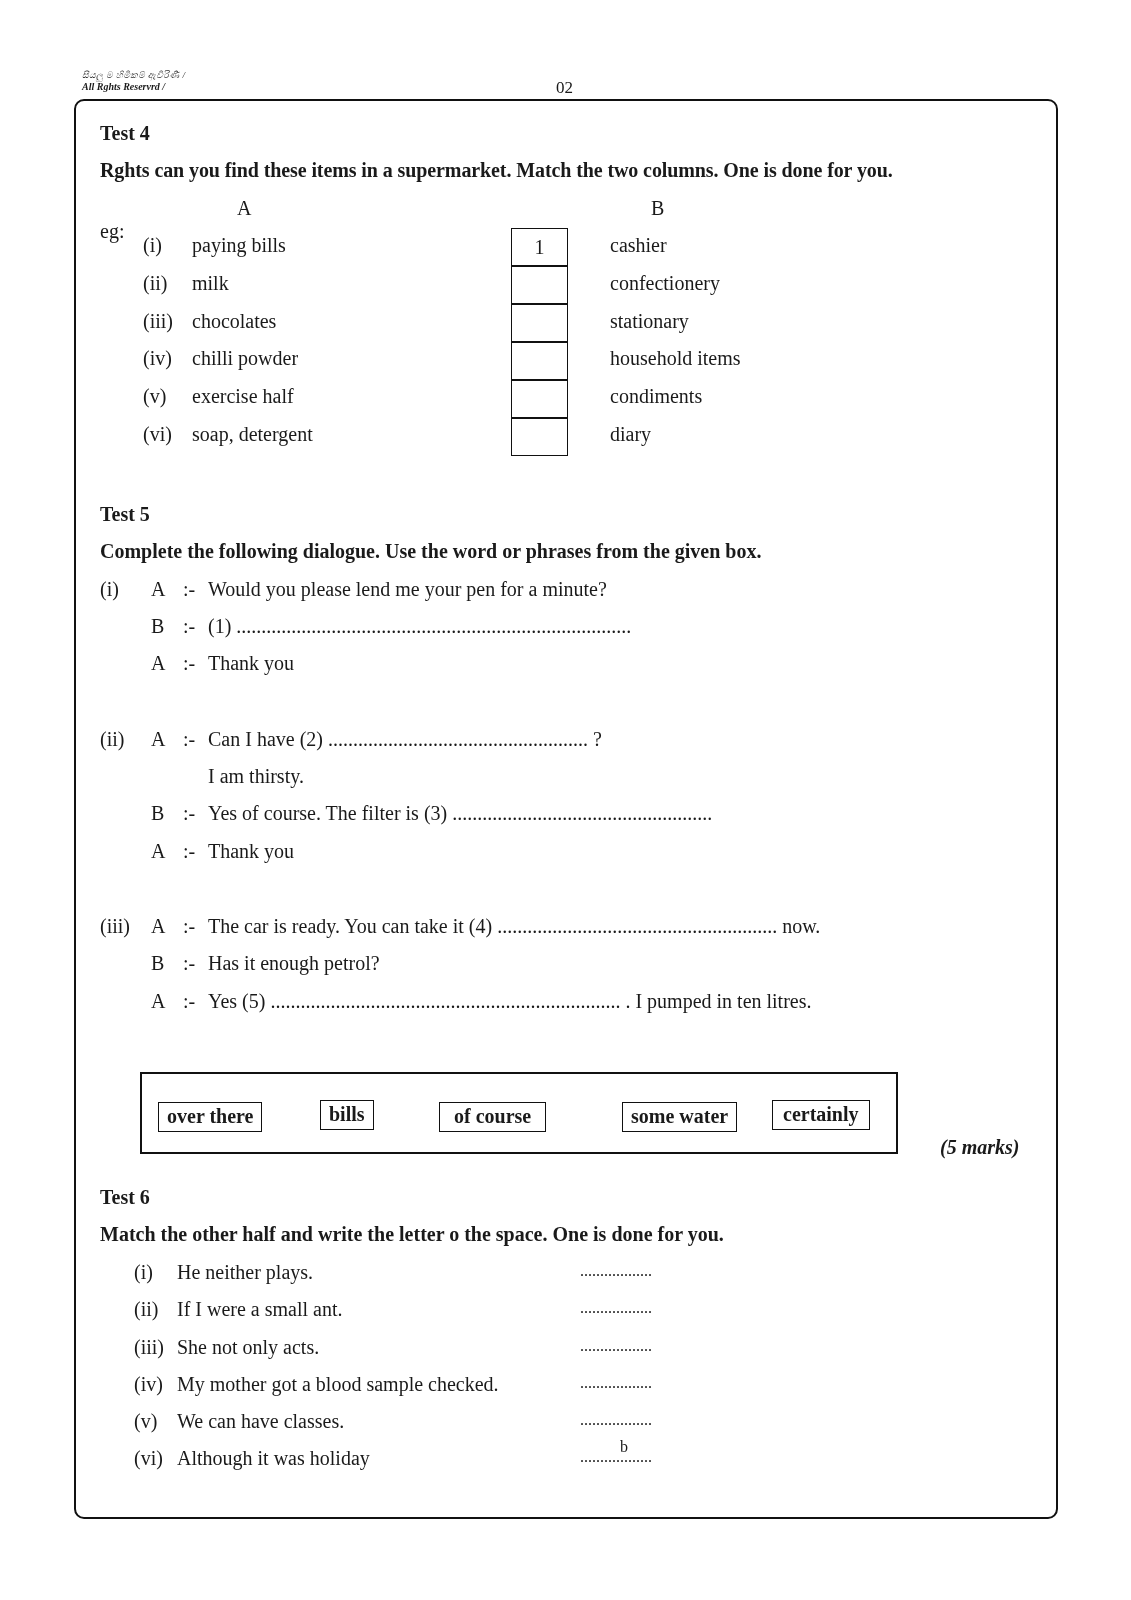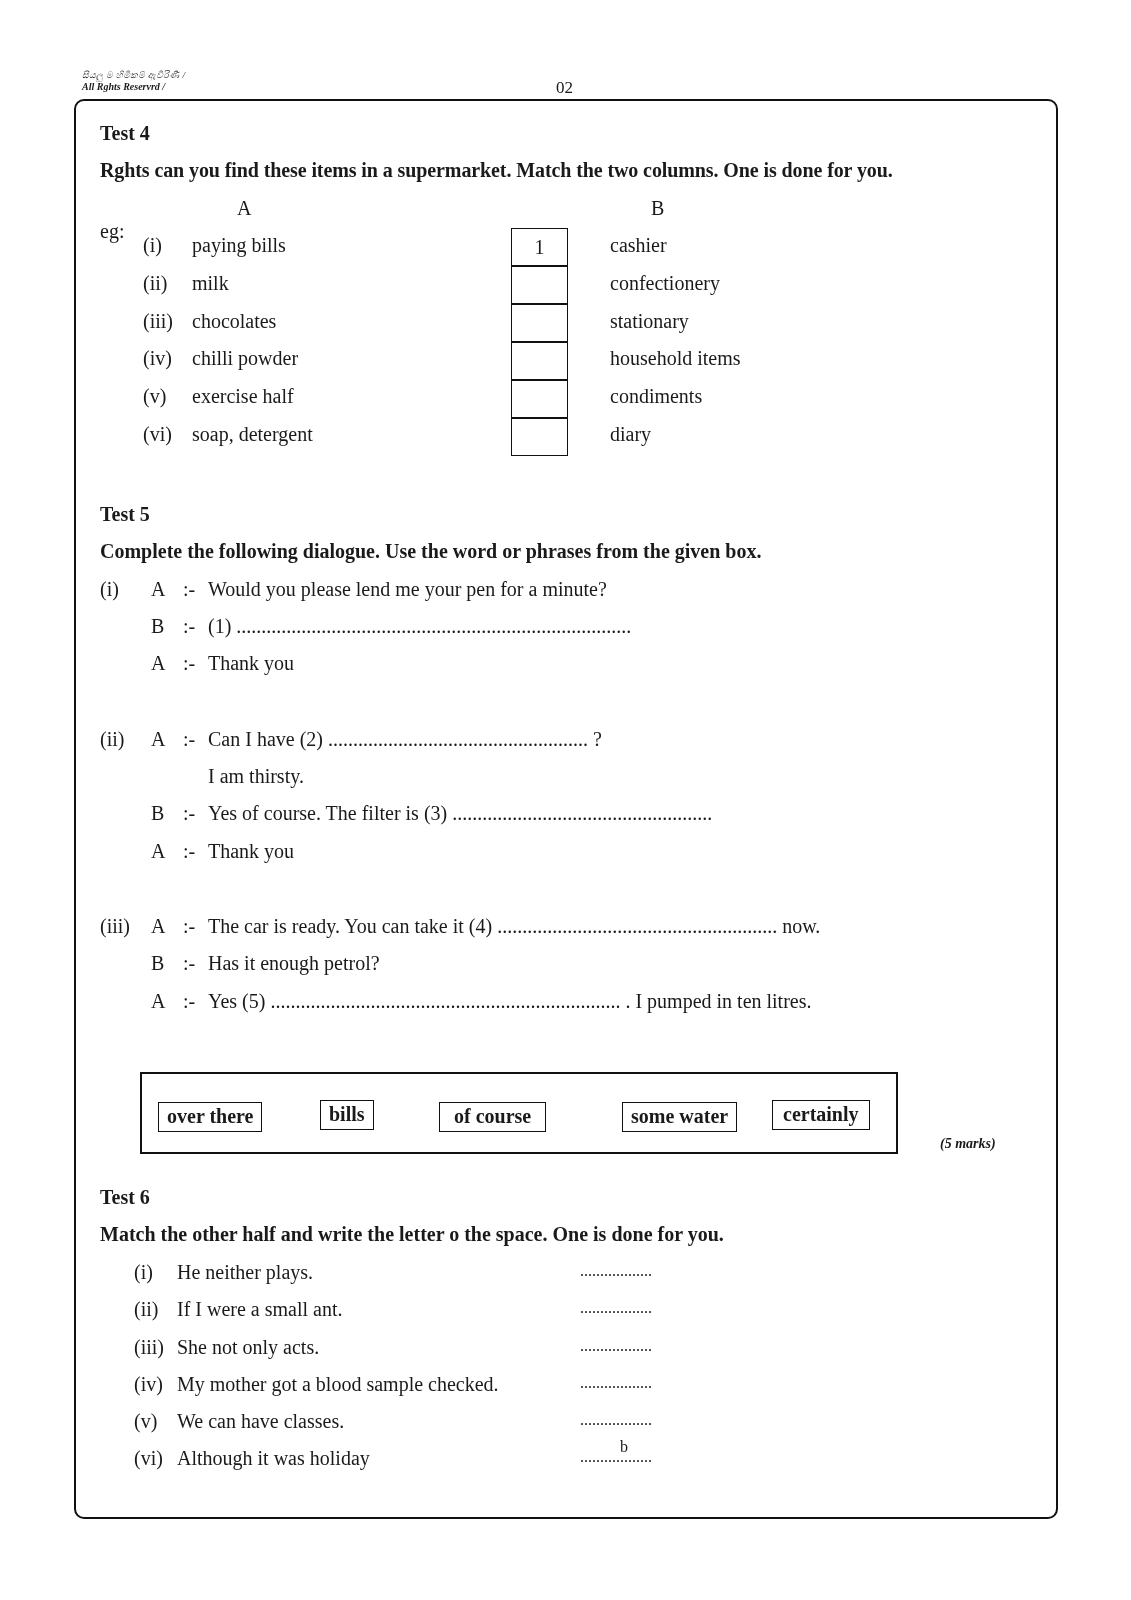--- a/index.html
+++ b/index.html
@@ -24,21 +24,21 @@
     font-size: 20px; line-height: 36px;
   }
   .word-bank {
     position: absolute; left: 140px; top: 1072px; width: 758px; height: 82px;
     border: 2px solid #111; box-sizing: border-box;
   }
   .chip {
     position: absolute; border: 1.6px solid #111; box-sizing: border-box;
     font-weight: bold; font-size: 20px; padding: 0 8px; line-height: 27px; height: 30px;
   }
-  .marks { font-weight: bold; font-style: italic; font-size: 14px; }
+  .marks { font-weight: bold; font-style: italic; font-size: 20px; }
   .dots { font-size: 16px; letter-spacing: 0; }
 </style>
 </head>
 <body>
 
 <div class="hdr-left">
   <div class="sin">සියලු ම හිමිකම් ඇවිරිණි /</div>
   <div>All Rghts Reservrd /</div>
 </div>
 <div class="page-no">02</div>

